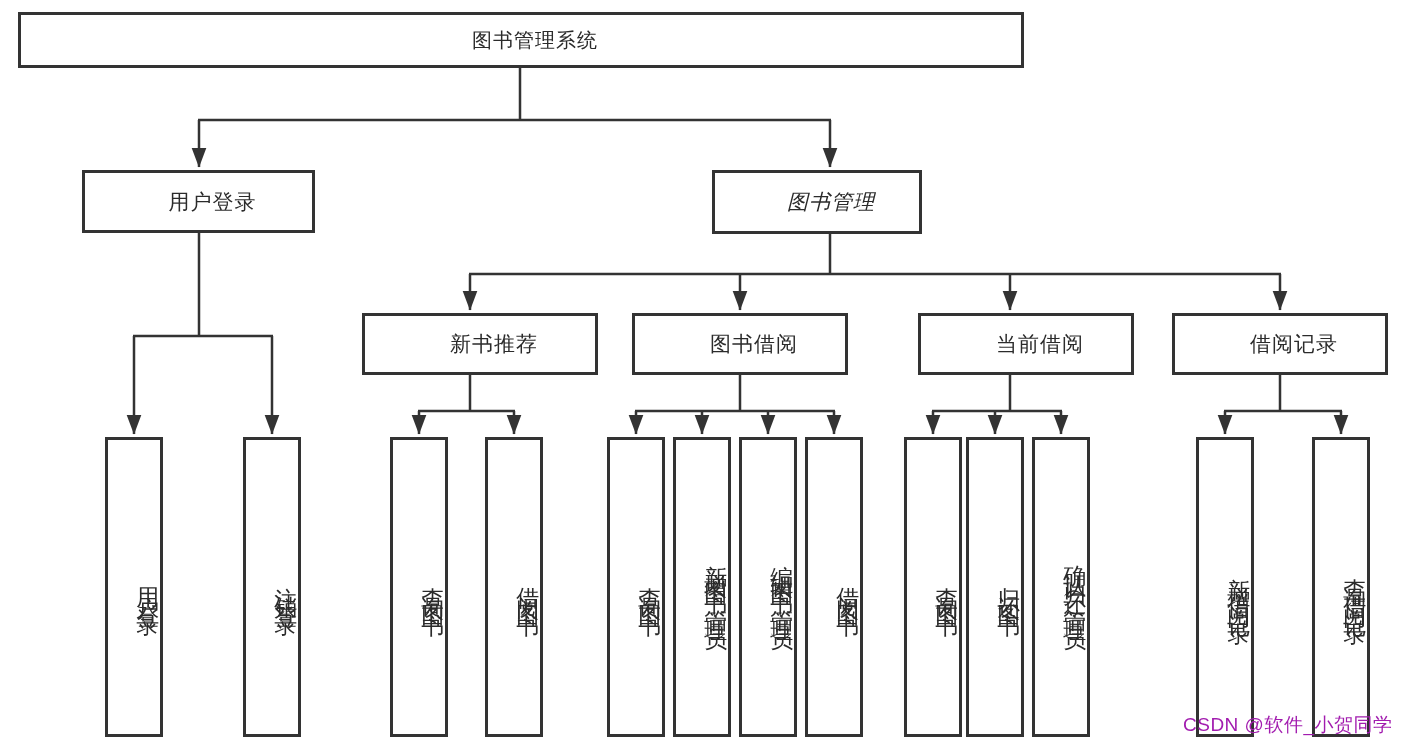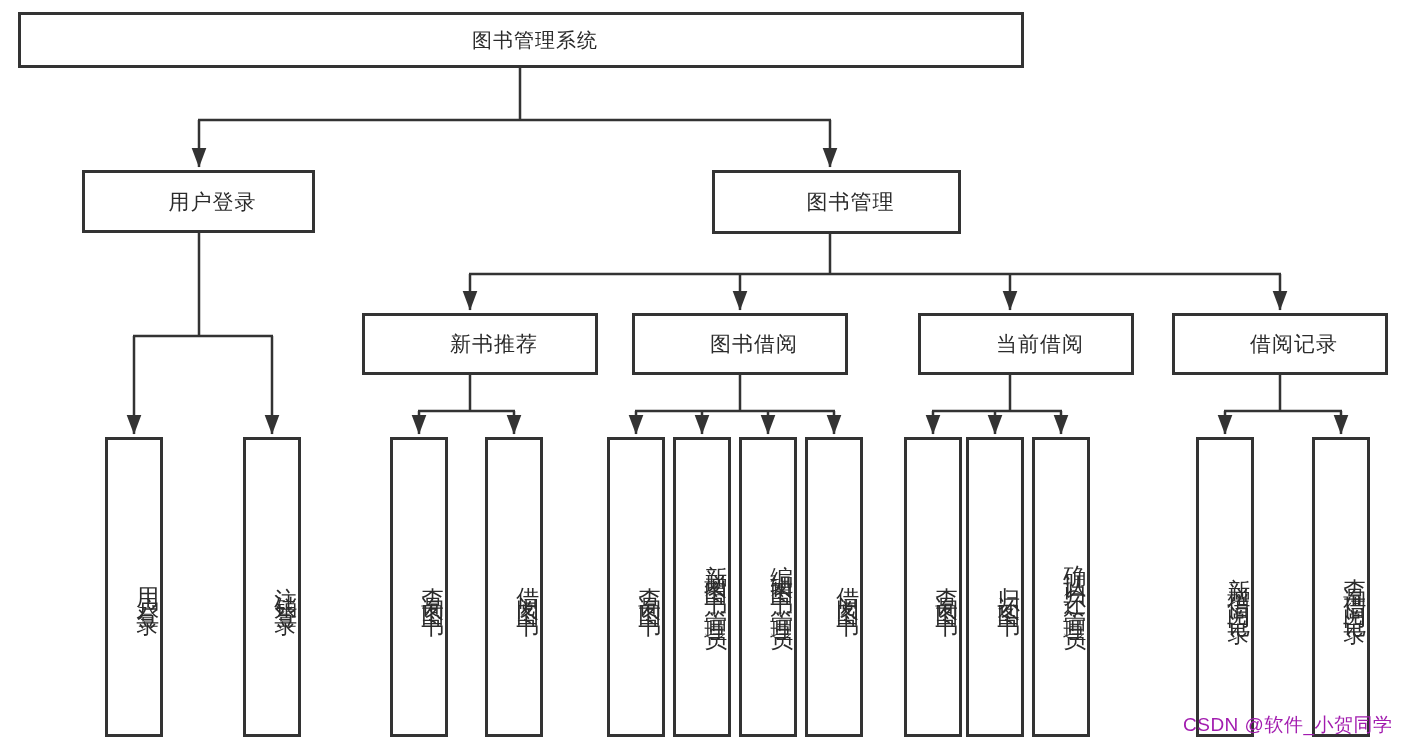--- a/index.html
+++ b/index.html
@@ -68,21 +68,21 @@
     <line x1="995" y1="411" x2="995" y2="434" stroke="#333333" stroke-width="2.5" marker-end="url(#ah)"></line>
     <line x1="1061" y1="411" x2="1061" y2="434" stroke="#333333" stroke-width="2.5" marker-end="url(#ah)"></line>
 
     <line x1="1225" y1="411" x2="1225" y2="434" stroke="#333333" stroke-width="2.5" marker-end="url(#ah)"></line>
     <line x1="1341" y1="411" x2="1341" y2="434" stroke="#333333" stroke-width="2.5" marker-end="url(#ah)"></line>
   </svg>
 
   <div class="box root-box" style="left:18px; top:12px; width:1006px; height:56px;">图书管理系统</div>
 
   <div class="box h-box" style="left:82px; top:170px; width:233px; height:63px;">用户登录</div>
-  <div class="box h-box" style="left:712px; top:170px; width:249px; height:64px;">图书管理</div>
+  <div class="box h-box" style="left:712px; top:170px; width:210px; height:64px;font-style:italic;">图书管理</div>
 
   <div class="box h-box" style="left:362px; top:313px; width:236px; height:62px;">新书推荐</div>
   <div class="box h-box" style="left:632px; top:313px; width:216px; height:62px;">图书借阅</div>
   <div class="box h-box" style="left:902px; top:313px; width:216px; height:62px;margin-left:16px;">当前借阅</div>
   <div class="box h-box" style="left:1172px; top:313px; width:216px; height:62px;">借阅记录</div>
 
   <div class="box leaf" style="left:105px;">
     <span class="vtext">用户登录</span>
   </div>
   <div class="box leaf" style="left:243px;">

